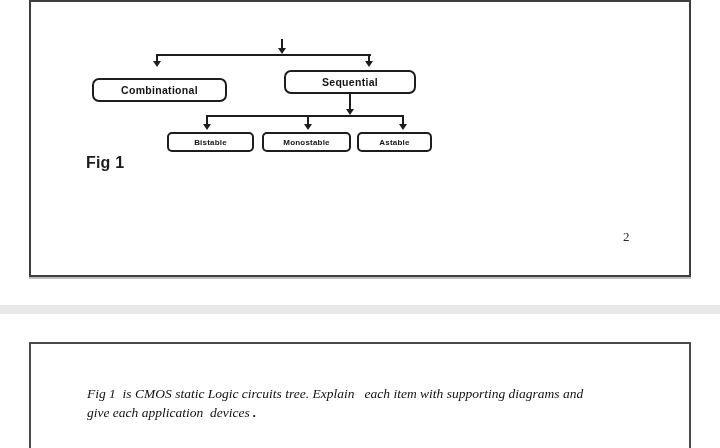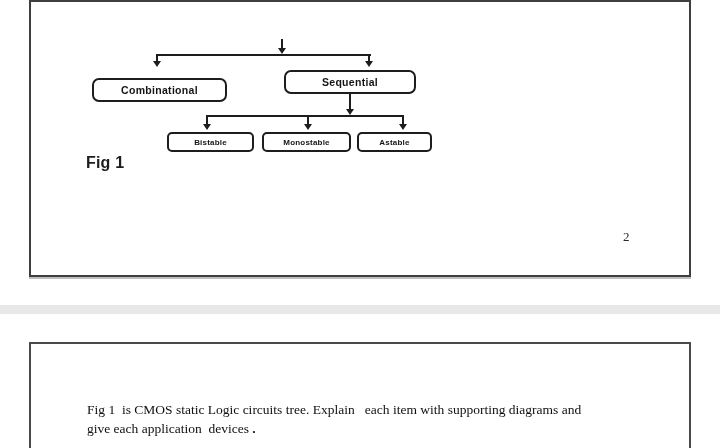--- a/index.html
+++ b/index.html
@@ -41,23 +41,23 @@
   .h2 { left:175px; top:113px; width:198px; }
   .v5 { left:175px; top:113px; height:9px;  }  .a5 { left:172px; top:122px; }
   .v6 { left:276px; top:113px; height:9px;  }  .a6 { left:273px; top:122px; }
   .v7 { left:371px; top:113px; height:9px;  }  .a7 { left:368px; top:122px; }
 
   .caption { position:absolute; left:55px; top:152px; font-size:16px;
              font-weight:600; color:#1d1d1d; letter-spacing:.2px; }
   .pagenum { position:absolute; left:592px; top:227px;
              font-family:"Liberation Serif", serif; font-size:13px; color:#26292e; }
 
-  .para { position:absolute; left:56px; top:56px;
+  .para { position:absolute; left:56px; top:40px;
           font-family:"Liberation Serif", serif; font-size:13.5px; line-height:19px;
-          color:#101010; white-space:pre; }
+          color:#101010; white-space:pre;font-style:italic; }
   .para .bold-dot { font-weight:bold; }
 </style>
 </head>
 <body>
 
 <div class="canvas">
 
   <section class="page page1">
     <div class="diagram">
 

